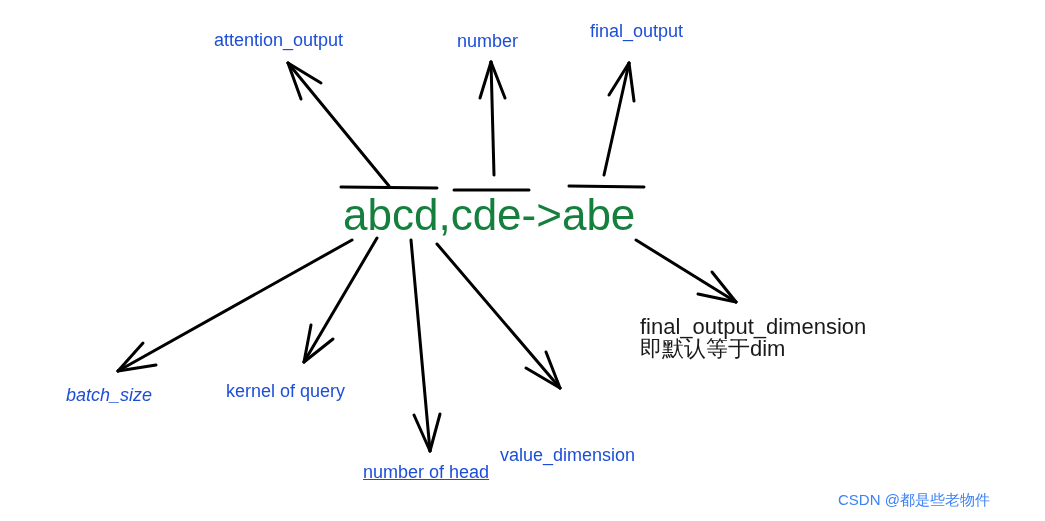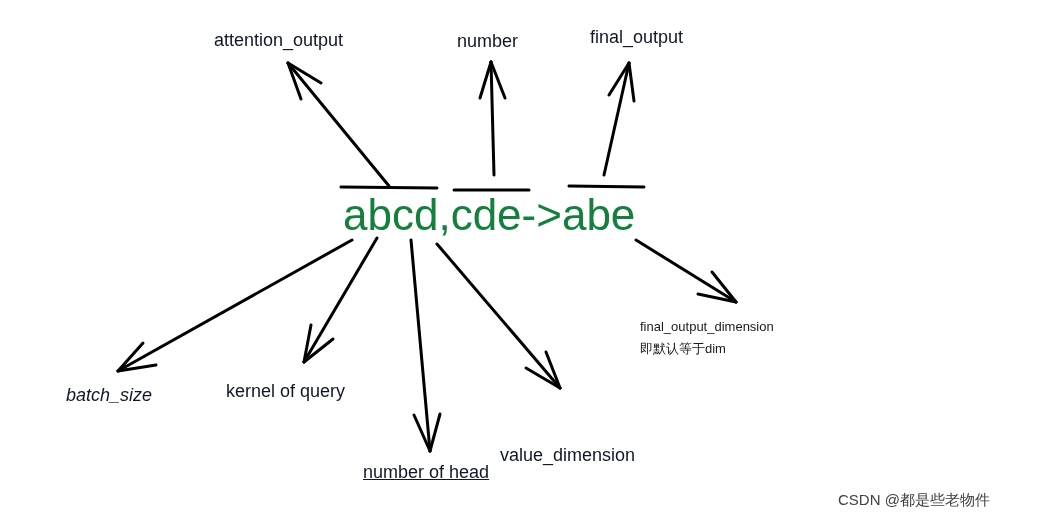--- a/index.html
+++ b/index.html
@@ -1,21 +1,21 @@
 <!DOCTYPE html>
 <html><head>
 <meta charset="utf-8">
 <style>
   html, body { margin: 0; padding: 0; background: #ffffff; }
   body { width: 1045px; height: 521px; position: relative; overflow: hidden; font-family: "Liberation Sans", "DejaVu Sans", sans-serif; }
   svg.arrows { position: absolute; left: 0; top: 0; width: 1045px; height: 521px; }
-  .lbl { position: absolute; color: #0f172a; font-size: 18px; white-space: nowrap; line-height: 1; }
+  .lbl { position: absolute; color: #1d4ed8; font-size: 18px; white-space: nowrap; line-height: 1; }
   .equation { position: absolute; left: 343px; top: 193px; font-size: 44px; color: #15803d; letter-spacing: 0px; line-height: 1; }
-  .note { position: absolute; left: 640px; top: 316px; font-size: 13px; color: #1a1a1a; line-height: 22px; white-space: nowrap; }
-  .watermark { position: absolute; left: 838px; top: 491px; font-size: 15px; color: #404040; white-space: nowrap; }
+  .note { position: absolute; left: 640px; top: 316px; font-size: 22px; color: #1a1a1a; line-height: 22px; white-space: nowrap; }
+  .watermark { position: absolute; left: 838px; top: 491px; font-size: 15px; color: #3b82f6; white-space: nowrap; }
 </style>
 </head>
 <body>
 
 <svg class="arrows" viewBox="0 0 1045 521" xmlns="http://www.w3.org/2000/svg">
   <g stroke="#000" stroke-width="3" stroke-linecap="round" fill="none">
 
     <line x1="341" y1="187" x2="437" y2="188"></line>
     <line x1="454" y1="190" x2="529" y2="190"></line>
     <line x1="569" y1="186" x2="644" y2="187"></line>
@@ -65,21 +65,21 @@
     <g>
       <line x1="636" y1="240" x2="736" y2="302"></line>
       <line x1="736" y1="302" x2="698" y2="294"></line>
       <line x1="736" y1="302" x2="712" y2="272"></line>
     </g>
   </g>
 </svg>
 
 <div class="lbl" style="left:214px; top:31px;">attention_output</div>
 <div class="lbl" style="left:457px; top:32px;">number</div>
-<div class="lbl" style="left:590px; top:28px;">final_output</div>
+<div class="lbl" style="left:590px; top:22px;">final_output</div>
 
 <div class="equation">abcd,cde-&gt;abe</div>
 
 <div class="lbl" style="left:66px; top:386px;font-style:italic;">batch_size</div>
 <div class="lbl" style="left:226px; top:382px;">kernel of query</div>
 <div class="lbl" style="left:363px; top:463px;text-decoration:underline;">number of head</div>
 <div class="lbl" style="left:500px; top:398px;margin-top:48px;">value_dimension</div>
 
 <div class="note">
   <div>final_output_dimension</div>

